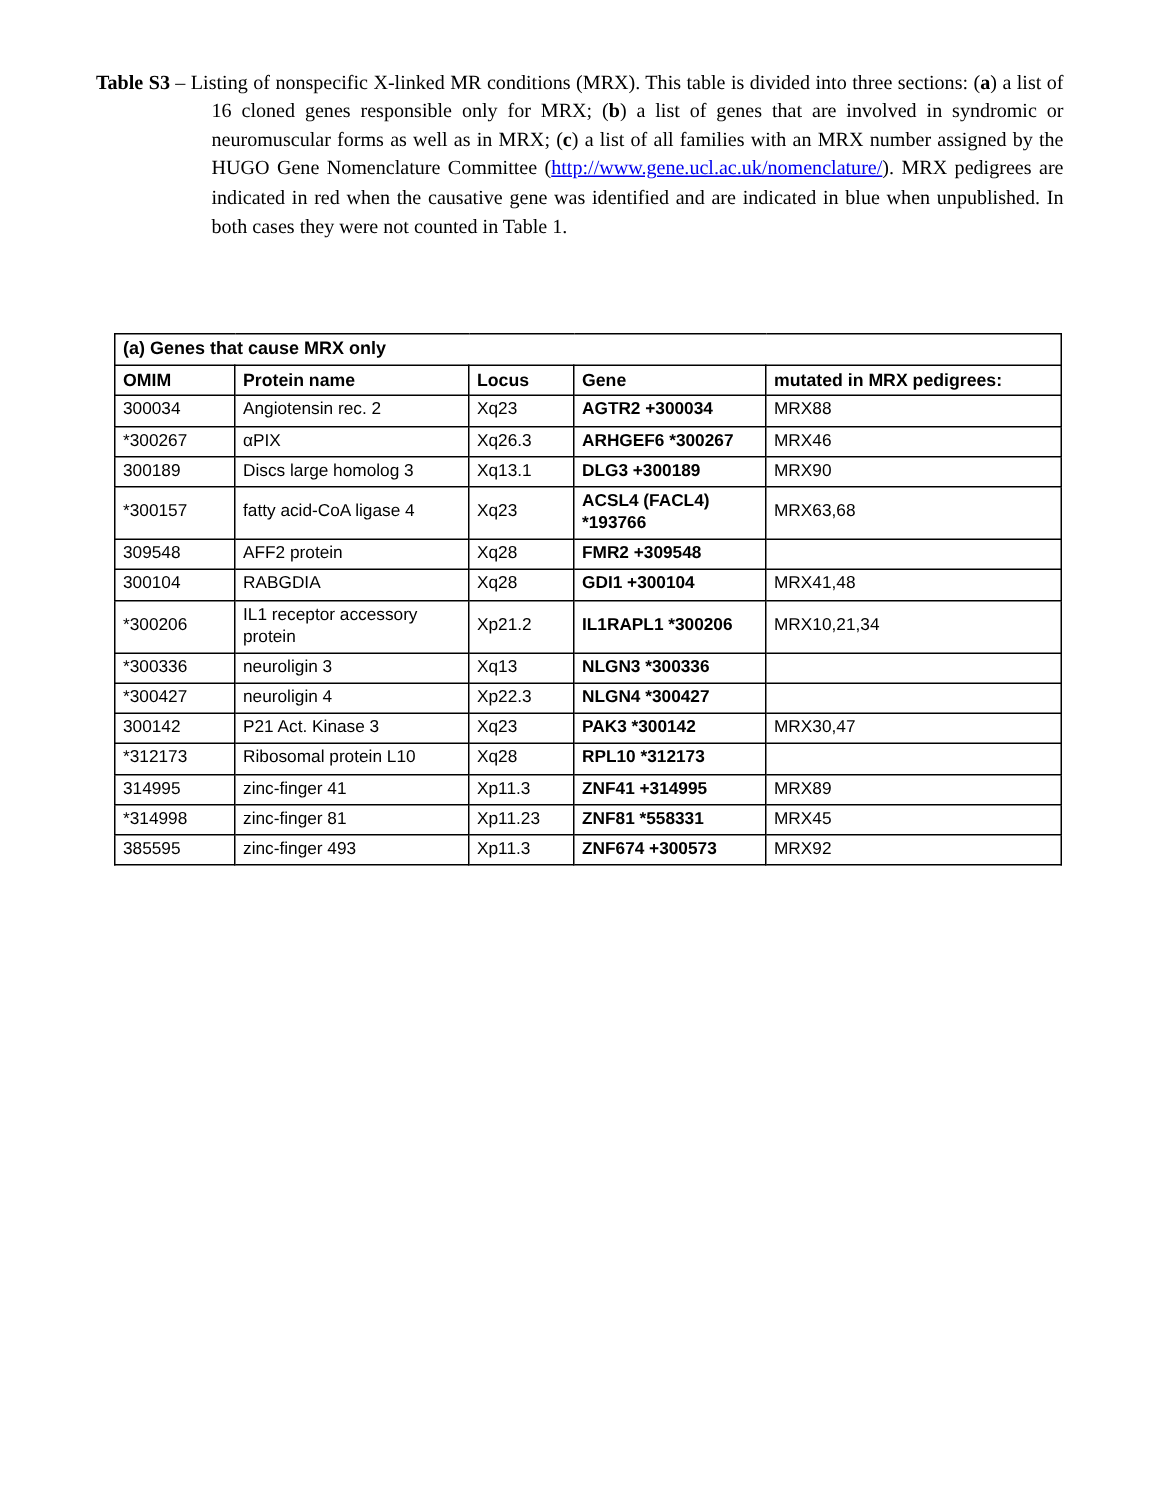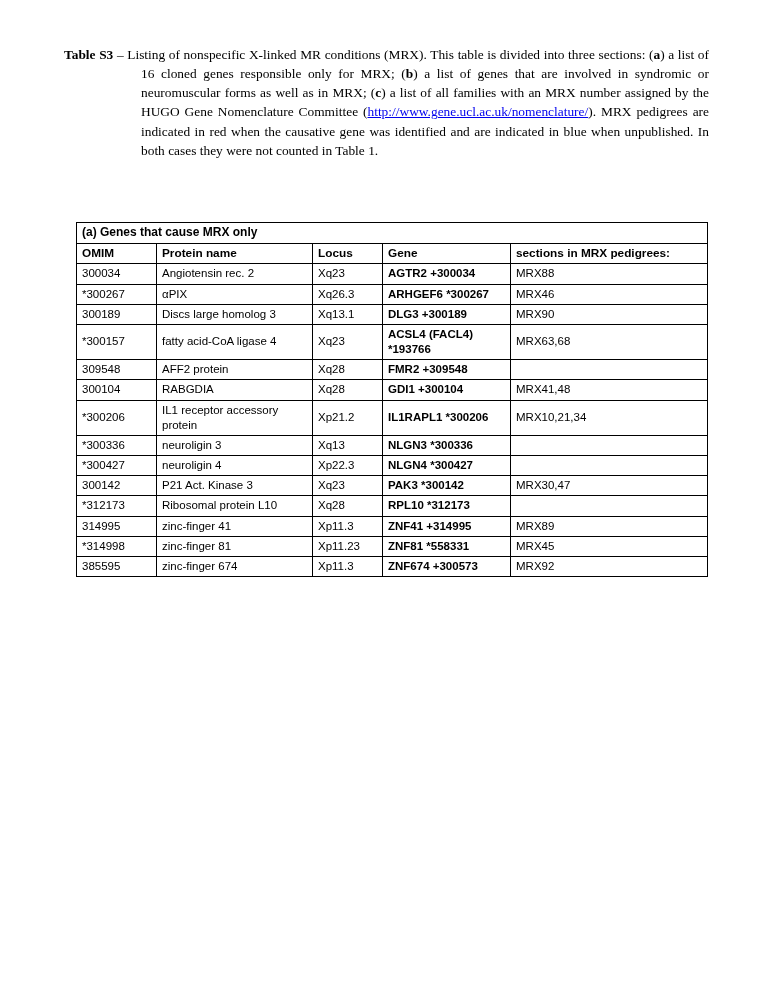--- a/index.html
+++ b/index.html
@@ -74,21 +74,21 @@
       </colgroup>
     <thead>
       <tr>
         <td class="section-cell" colspan="5"><span class="b">(a)</span>&nbsp;<span class="b">Genes that cause MRX only</span></td>
       </tr>
       <tr>
           <th>OMIM</th>
           <th>Protein name</th>
           <th>Locus</th>
           <th>Gene</th>
-          <th>sections in MRX pedigrees:</th>
+          <th>mutated in MRX pedigrees:</th>
         </tr>
     </thead>
     <tbody>
         <tr>
           <td>300034</td>
           <td>Angiotensin rec. 2</td>
           <td>Xq23</td>
           <td class="b">AGTR2 +300034</td>
           <td>MRX88</td>
         </tr>
@@ -171,21 +171,21 @@
         </tr>
         <tr>
           <td>*314998</td>
           <td>zinc-finger 81</td>
           <td>Xp11.23</td>
           <td class="b">ZNF81 *558331</td>
           <td>MRX45</td>
         </tr>
         <tr>
           <td>385595</td>
-          <td>zinc-finger 674</td>
+          <td>zinc-finger 493</td>
           <td>Xp11.3</td>
           <td class="b">ZNF674 +300573</td>
           <td>MRX92</td>
         </tr>
       </tbody>
   </table>
 
 </div>
 
 </body></html>

